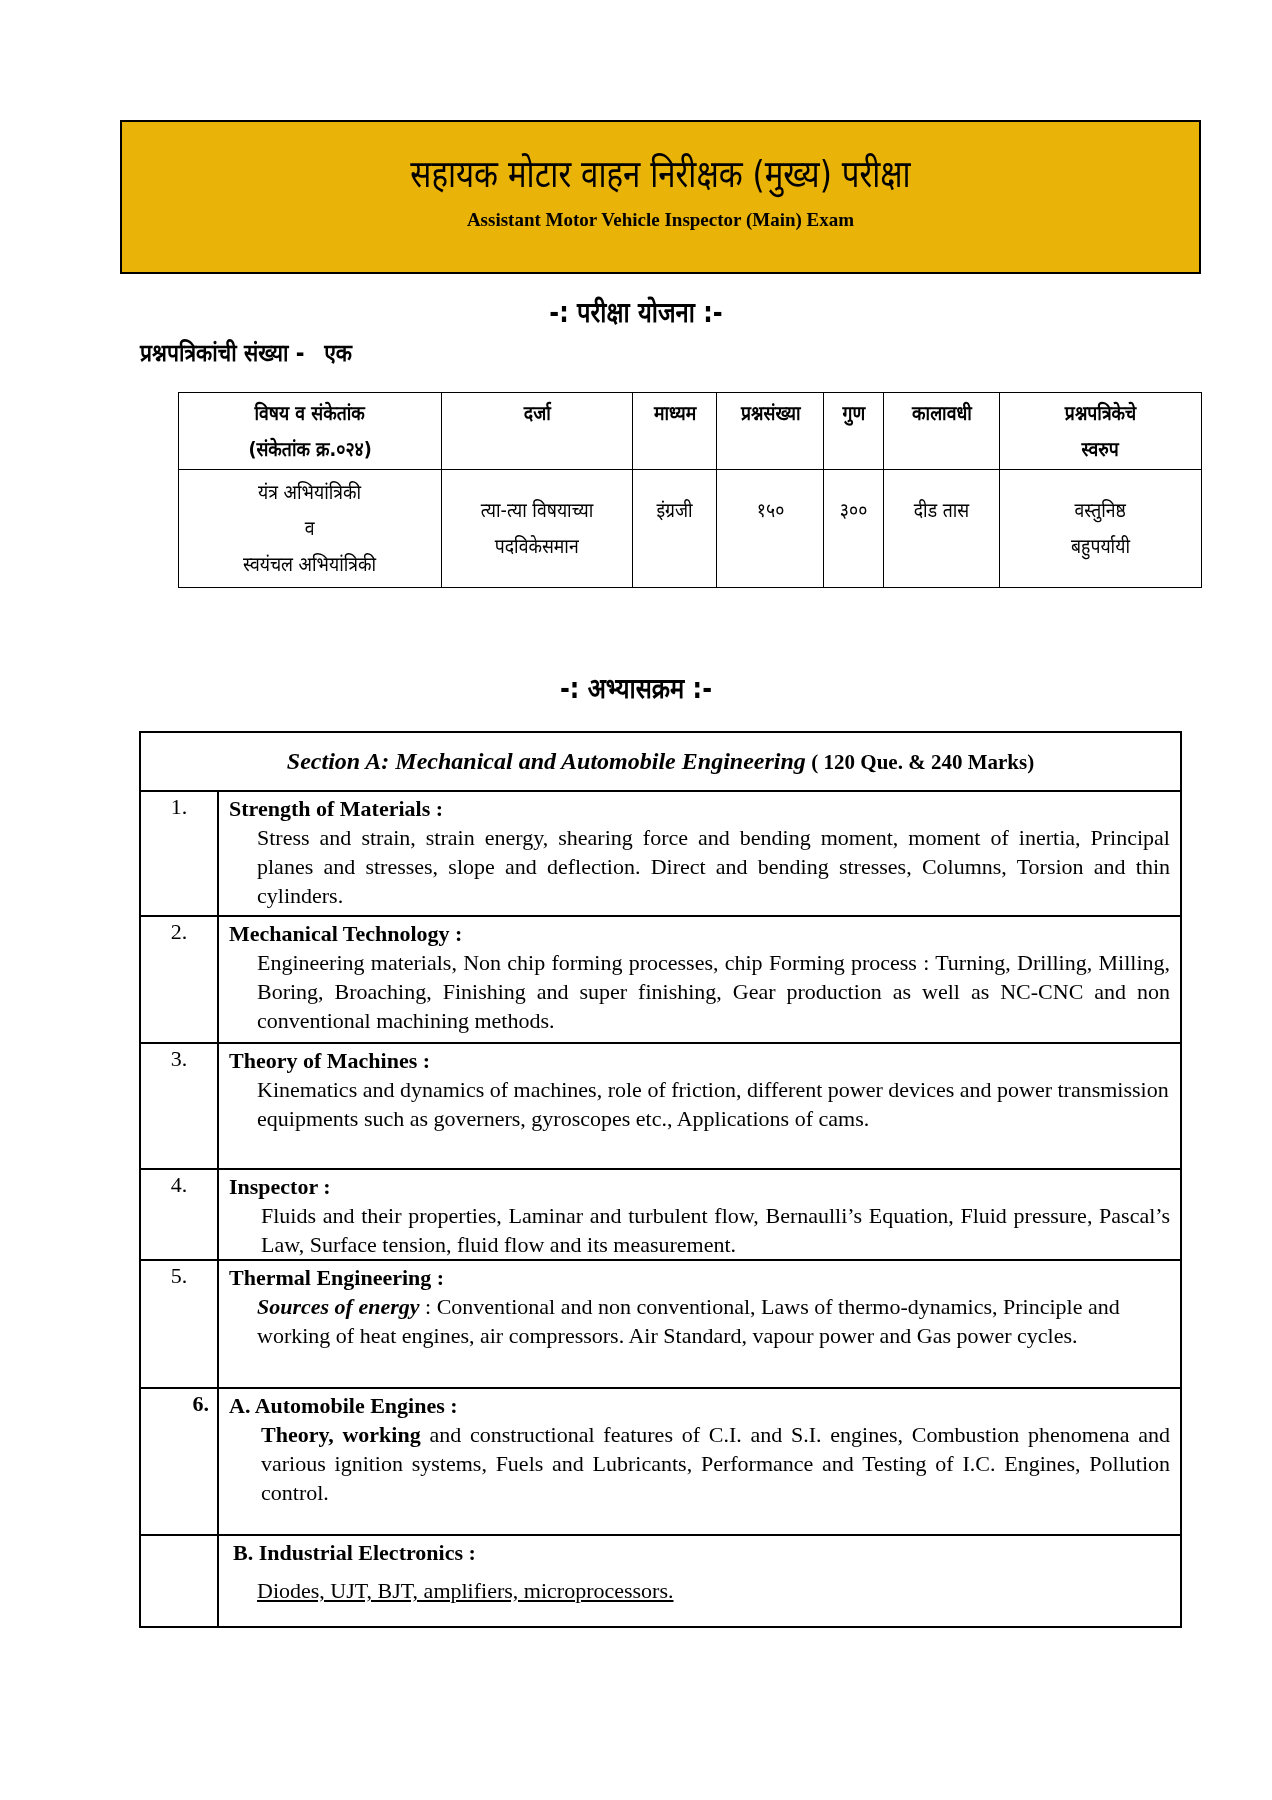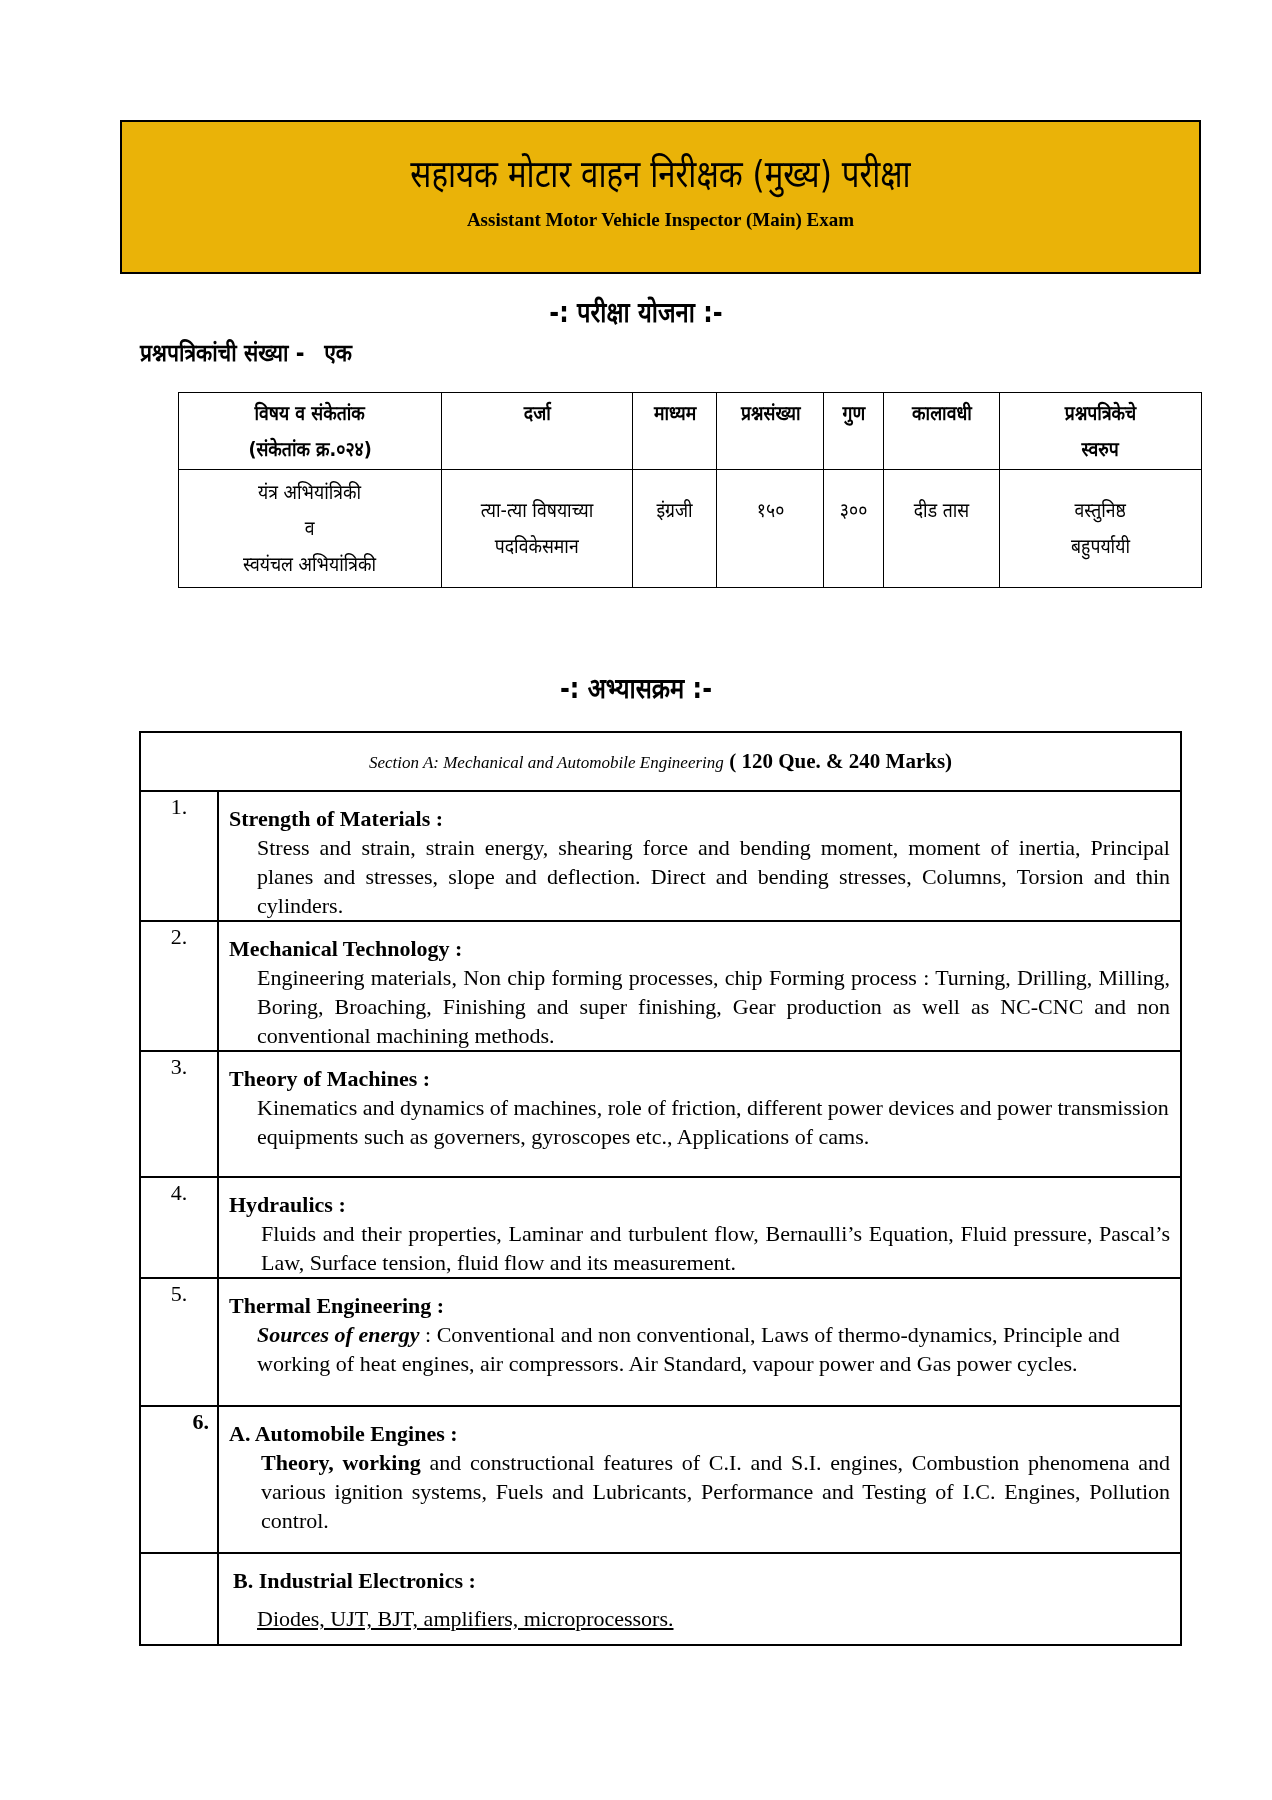--- a/index.html
+++ b/index.html
@@ -37,25 +37,25 @@
       font-family: "DejaVu Sans", sans-serif; padding: 2px 4px;
     }
     .scheme th { font-weight: bold; font-size: 20px; line-height: 36px; height: 70px; }
     .scheme td { font-weight: normal; font-size: 20px; line-height: 36px; padding-top: 12px; }
     .scheme th span, .scheme td span { display: inline-block; transform: scaleX(0.88); }
     .syll { left: 139px; top: 731px; width: 1043px; }
     .syll td { border: 2px solid #000; vertical-align: top; font-size: 22px; line-height: 29px; }
     .syll .sec-head {
       height: 57px; text-align: center; vertical-align: middle; padding: 0;
     }
-    .sec-head .it { font-style: italic; font-weight: normal; font-size: 17px; text-align: center; }
+    .sec-head .it { font-style: italic; font-weight: bold; font-size: 24px; text-align: center; }
     .sec-head .mk { font-weight: bold; font-size: 21px; }
     .num { width: 68px; text-align: center; font-size: 23px; padding: 0; }
     .num.right { text-align: right; padding-right: 8px; }
-    .content { padding: 12px 10px 0 10px; }
+    .content { padding: 2px 10px 0 10px; }
     .topic { font-weight: bold; font-size: 22px; }
     .desc { padding-left: 28px; text-align: justify; }
     .desc.left { text-align: left; }
     .r1 { height: 125px; } .r2 { height: 127px; } .r3 { height: 126px; }
     .r4 { height: 85px; } .r5 { height: 128px; } .r6 { height: 147px; } .r7 { height: 92px; }
   </style>
 </head>
 <body>
 
 <div class="hdr-box">
@@ -143,21 +143,21 @@
     <td class="num">3.</td>
     <td class="content">
       <div class="topic">Theory of Machines :</div>
       <div class="desc left">Kinematics and dynamics of machines, role of friction, different power devices and power transmission equipments such as governers, gyroscopes etc., Applications of cams.</div>
     </td>
   </tr>
 
   <tr class="r4">
     <td class="num">4.</td>
     <td class="content">
-      <div class="topic">Hydraulics :</div>
+      <div class="topic">Inspector :</div>
       <div class="desc" style="padding-left:32px;">Fluids and their properties, Laminar and turbulent flow, Bernaulli’s Equation, Fluid pressure, Pascal’s Law, Surface tension, fluid flow and its measurement.</div>
     </td>
   </tr>
 
   <tr class="r5">
     <td class="num">5.</td>
     <td class="content">
       <div class="topic">Thermal Engineering :</div>
       <div class="desc left"><i style="font-weight:bold;">Sources of energy</i><span> : Conventional and non conventional, Laws of thermo-dynamics, Principle and working of heat engines, air compressors.  Air Standard, vapour power and Gas power cycles.</span></div>
     </td>

